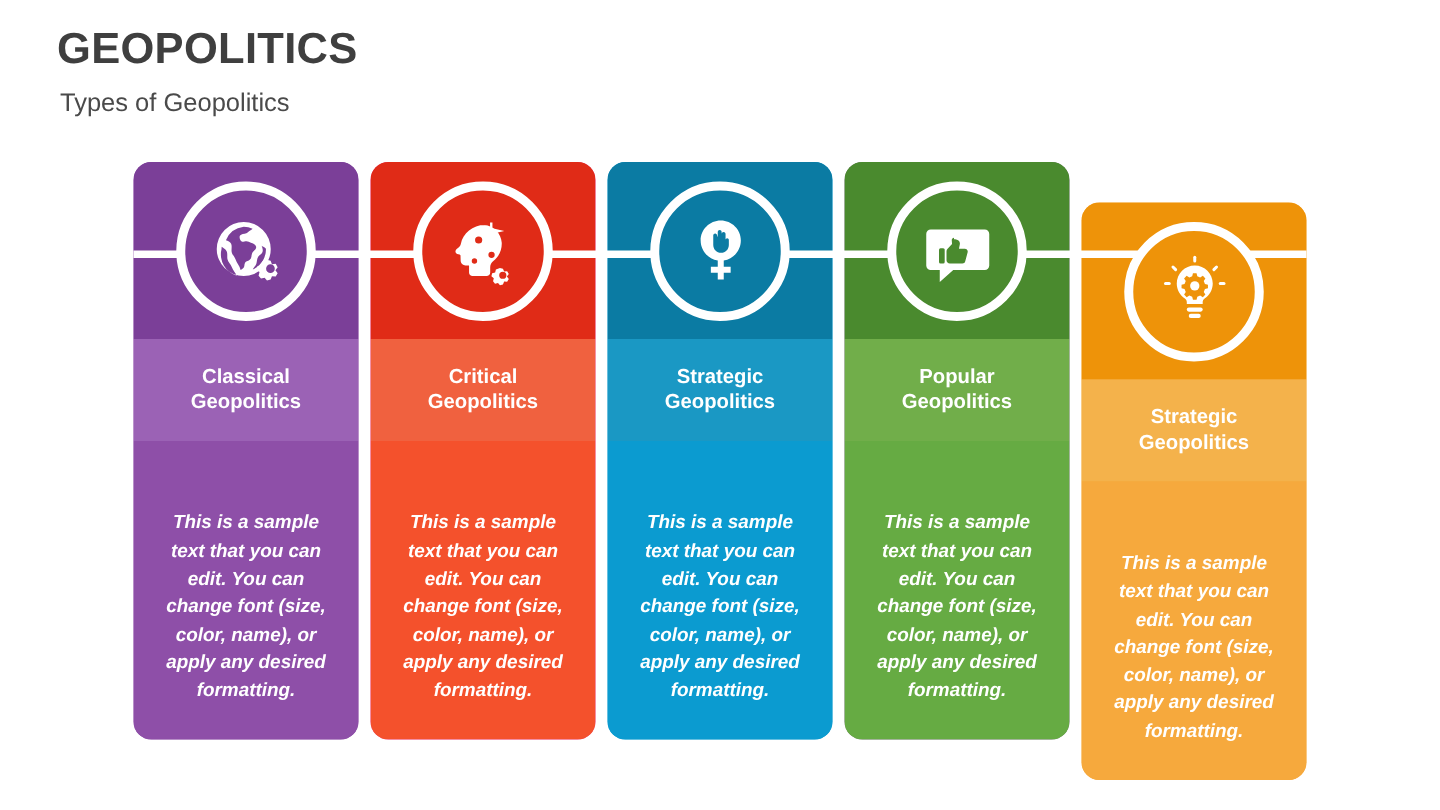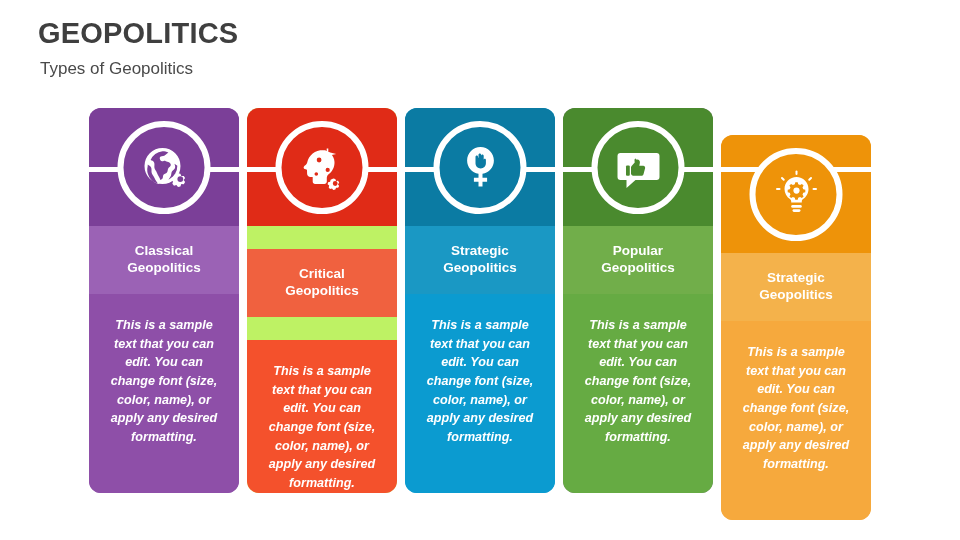--- a/index.html
+++ b/index.html
@@ -70,21 +70,21 @@
   .band-label {
     color: #ffffff;
     font-weight: bold;
     font-size: 13.5px;
     line-height: 1.25;
     padding: 0 6px;
   }
   .col-body {
     flex: 1 1 auto;
     display: flex;
-    align-items: flex-start;
+    align-items: center;
     justify-content: center;
     padding: 22px 14px 0 14px;
     box-sizing: border-box;
   }
   .body-text {
     color: #ffffff;
     font-style: italic;
     font-weight: bold;
     font-size: 12.6px;
     line-height: 1.48;
@@ -149,21 +149,21 @@
       <div class="band-label">
         <span>Classical</span><br>
         <span>Geopolitics</span>
       </div>
     </div>
     <div class="col-body" style="background: rgb(142, 79, 168);">
       <div class="body-text">This is a sample text that you can edit. You can change font (size, color, name), or apply any desired formatting.</div>
     </div>
   </div>
 
-  <div class="col" style="background: #bef264; gap: 23px;">
+  <div class="col" style="background: #ec4899;">
     <div class="col-top" style="background: rgb(224, 43, 23);"></div>
     <div class="icon-wrap" style="background: rgb(224, 43, 23);">
       <svg width="52" height="52" viewBox="0 0 52 52" aria-hidden="true">
         <g fill="#ffffff">
           <path d="M26.5 8c-7.8 0-14.4 5.4-15.8 12.6-.2 1.1-1 2-1.9 2.7-1 .8-1.9 1.6-1.6 2.8.3 1.1 1.7 1.3 2.7 1.5.4.1.6.4.6.8l.1 3.3c0 1.8 1.5 3.3 3.3 3.3h2.3v4.6c0 1.3 1 2.4 2.4 2.4h9.3c1.3 0 2.4-1.1 2.4-2.4v-3.5c0-1.6.8-3.1 2.1-4.1 3.6-2.8 5.8-7.2 5.6-12.1-.3-6.3-5.4-11.5-11.7-11.9zm-3.9 7.6a2.4 2.4 0 1 1 0 4.8 2.4 2.4 0 0 1 0-4.8zm8.6 10.2a2.1 2.1 0 1 1 0 4.2 2.1 2.1 0 0 1 0-4.2zm-11.4 4.4a1.8 1.8 0 1 1 0 3.6 1.8 1.8 0 0 1 0-3.6z"></path>
           <path d="M30.2 6.4v11.8h1.6v-4.4l7.9-1.8-7.9-1.9V6.4z"></path>
           <path d="M36.8 36.6l2 .5.8 1.9 2-.2 1.1 1.9-1.3 1.6 1.3 1.7-1.1 1.8-2-.1-.8 1.9-2 .5-1.3-1.5-2 .5-1.3-1.6.5-2-1.6-1.3.5-2 2-.5.5-2zm-.5 4.9a2.4 2.4 0 1 0 4.8 0 2.4 2.4 0 0 0-4.8 0z"></path>
         </g>
       </svg>
     </div>

